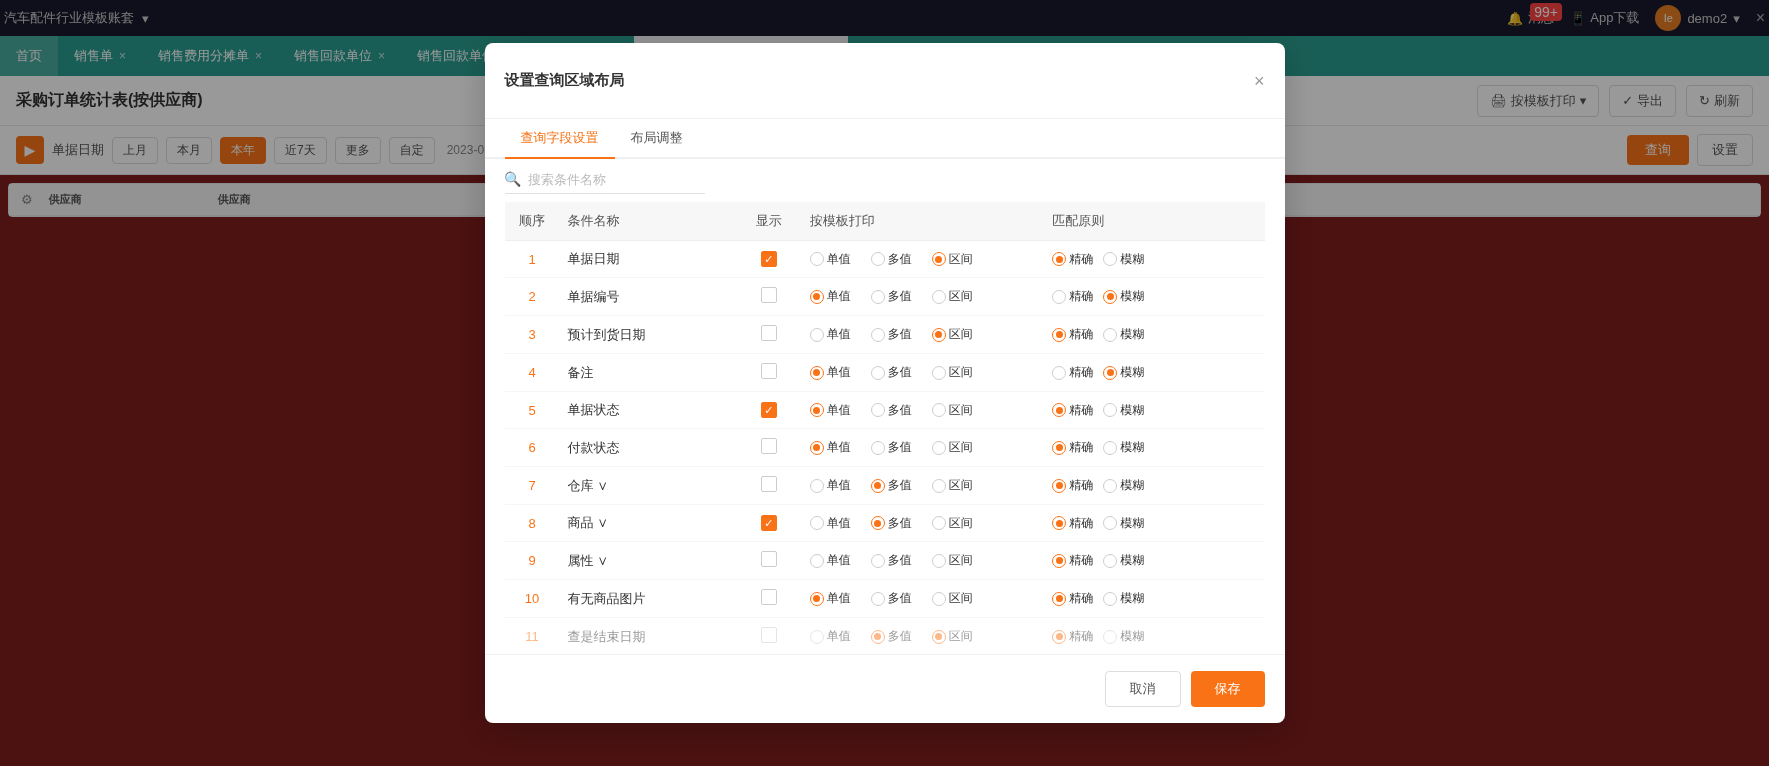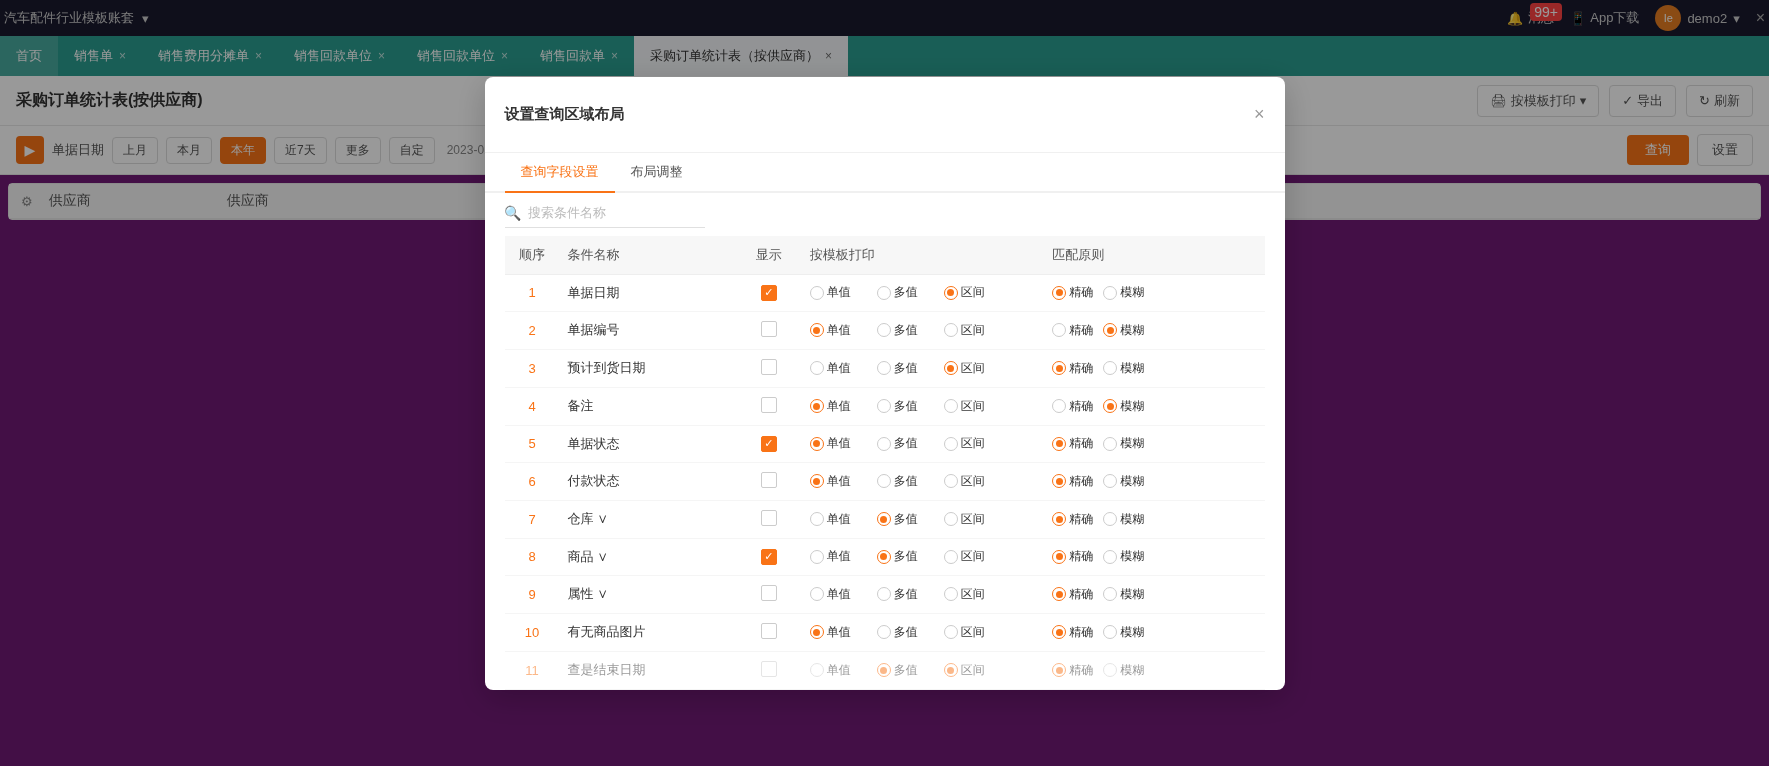--- a/index.html
+++ b/index.html
@@ -87,21 +87,21 @@
     }
     .table-header-row {
       display: flex;
       align-items: center;
       background: #f5f5f5;
       border-bottom: 1px solid #e8e8e8;
       padding: 8px 12px;
       gap: 16px;
     }
     .gear-icon { color: #888; cursor: pointer; }
-    .col-header { font-size: 14px; color: #555; font-weight: 400; }
+    .col-header { font-size: 11px; color: #555; font-weight: 700; }
 
     
     .overlay {
       position: fixed;
       top: 0; left: 0; right: 0; bottom: 0;
       background: rgba(0,0,0,0.4);
       display: flex;
       align-items: center;
       justify-content: center;
       z-index: 1000;
@@ -227,21 +227,21 @@
     }
     .custom-checkbox.checked::after {
       content: '✓';
       font-size: 11px;
     }
 
     
     .radio-group {
       display: flex;
       align-items: center;
-      gap: 26px;
+      gap: 20px;
       flex-wrap: nowrap;
     }
     .radio-item {
       display: flex;
       align-items: center;
       gap: 3px;
       font-size: 12px;
       color: #333;
       cursor: pointer;
     }
@@ -356,21 +356,21 @@
   <div class="navtab">
     <span>销售回款单</span>
     <span class="tab-close">×</span>
   </div>
   <div class="navtab active">
     <span>采购订单统计表（按供应商）</span>
     <span class="tab-close">×</span>
   </div>
 </div>
 
-<div style="position:relative; background:#701a75; min-height:calc(766px - 76px);">
+<div style="position:relative; background:#7f1d1d; min-height:calc(766px - 76px);">
 
   <div class="page-header">
     <span class="page-title">采购订单统计表(按供应商)</span>
     <div class="header-actions">
       <button class="btn-print">
         <span>🖨</span>
         <span>按模板打印</span>
         <span>▾</span>
       </button>
       <button class="btn-export">
@@ -804,14 +804,18 @@
                     <span class="radio-circle"></span>
                     <span>模糊</span>
                   </div>
                 </div>
               </td>
             </tr>
           </tbody>
       </table>
     </div>
 
+    <div class="modal-footer">
+      <button class="btn-cancel">取消</button>
+      <button class="btn-save">保存</button>
+    </div>
   </div>
 </div>
 
 </body></html>

